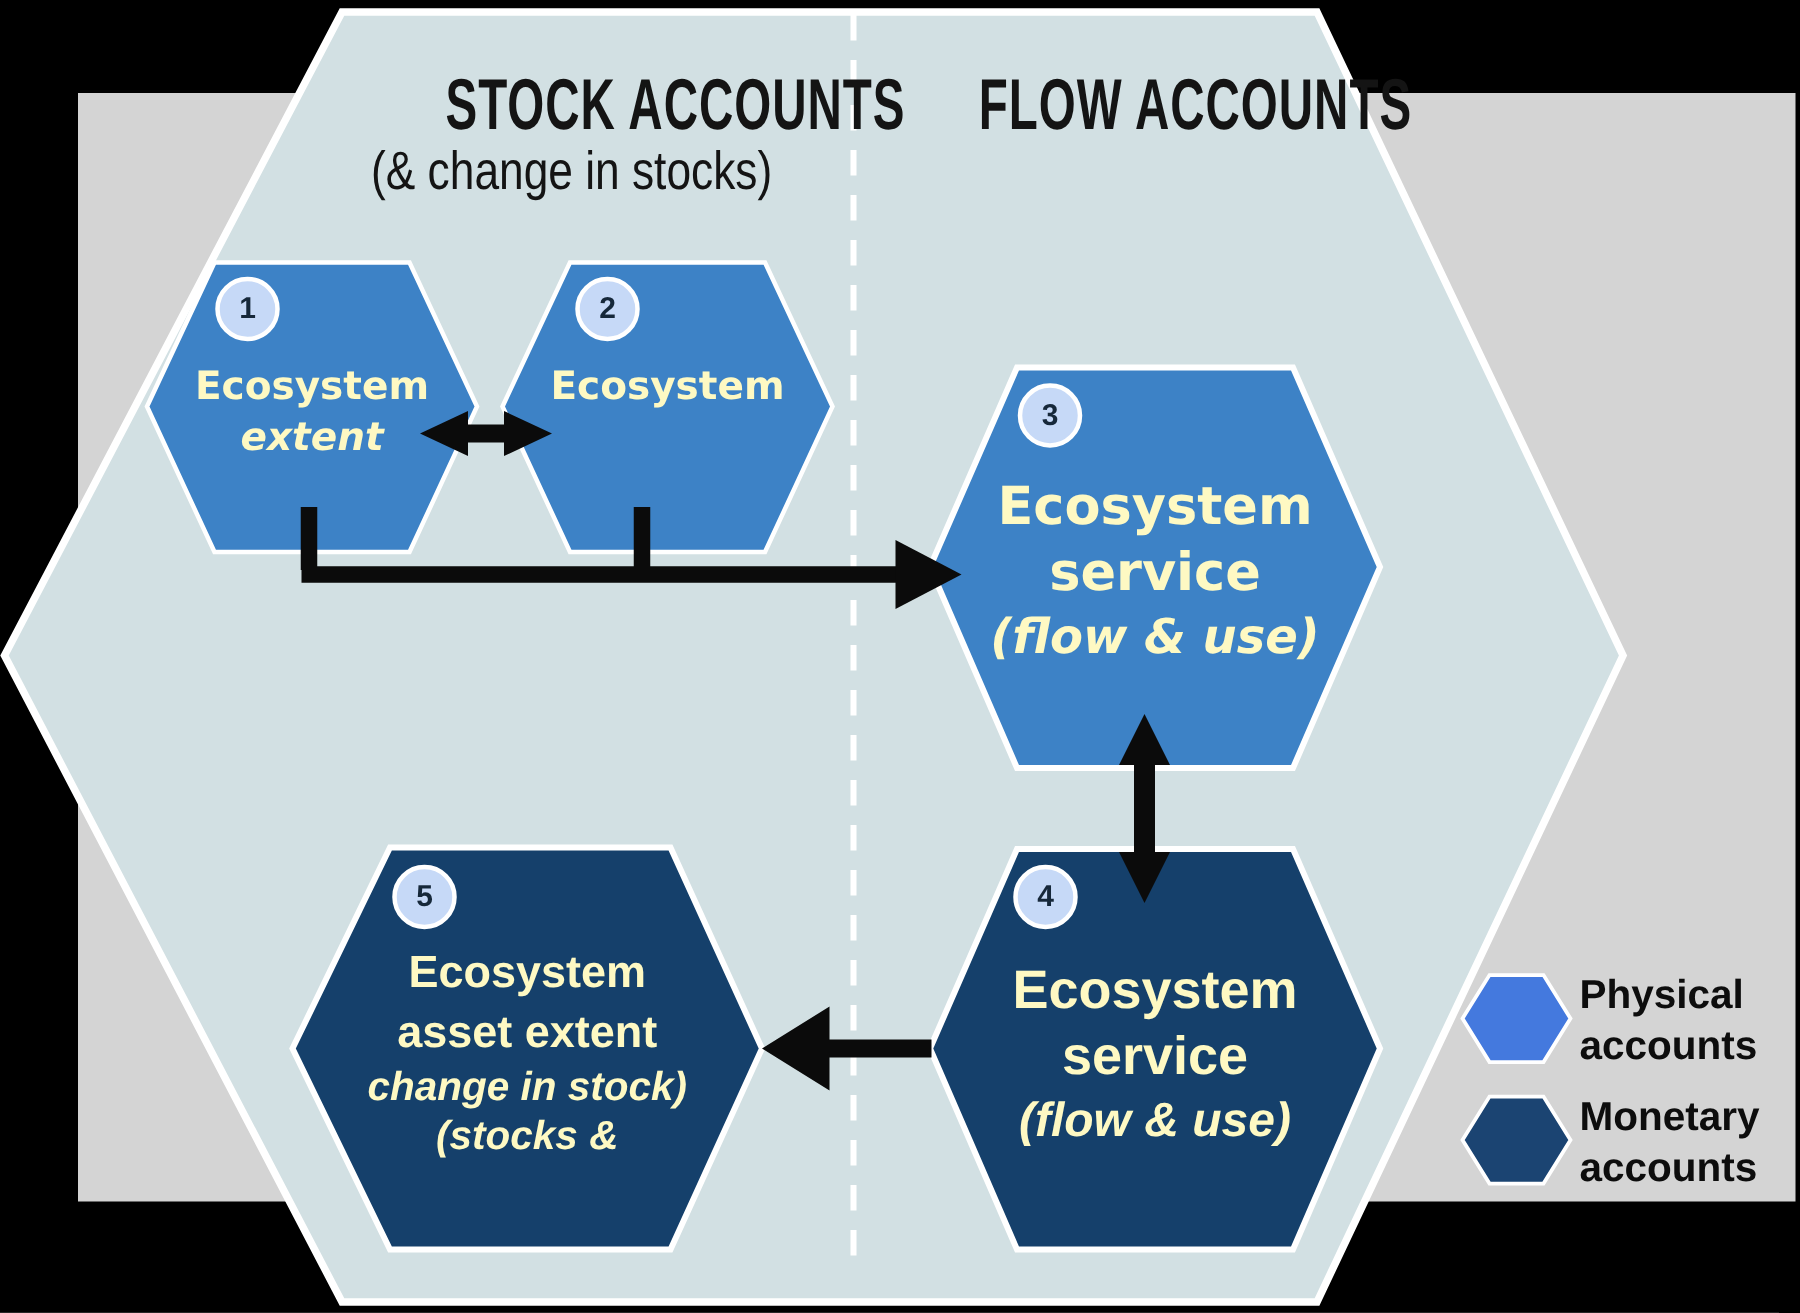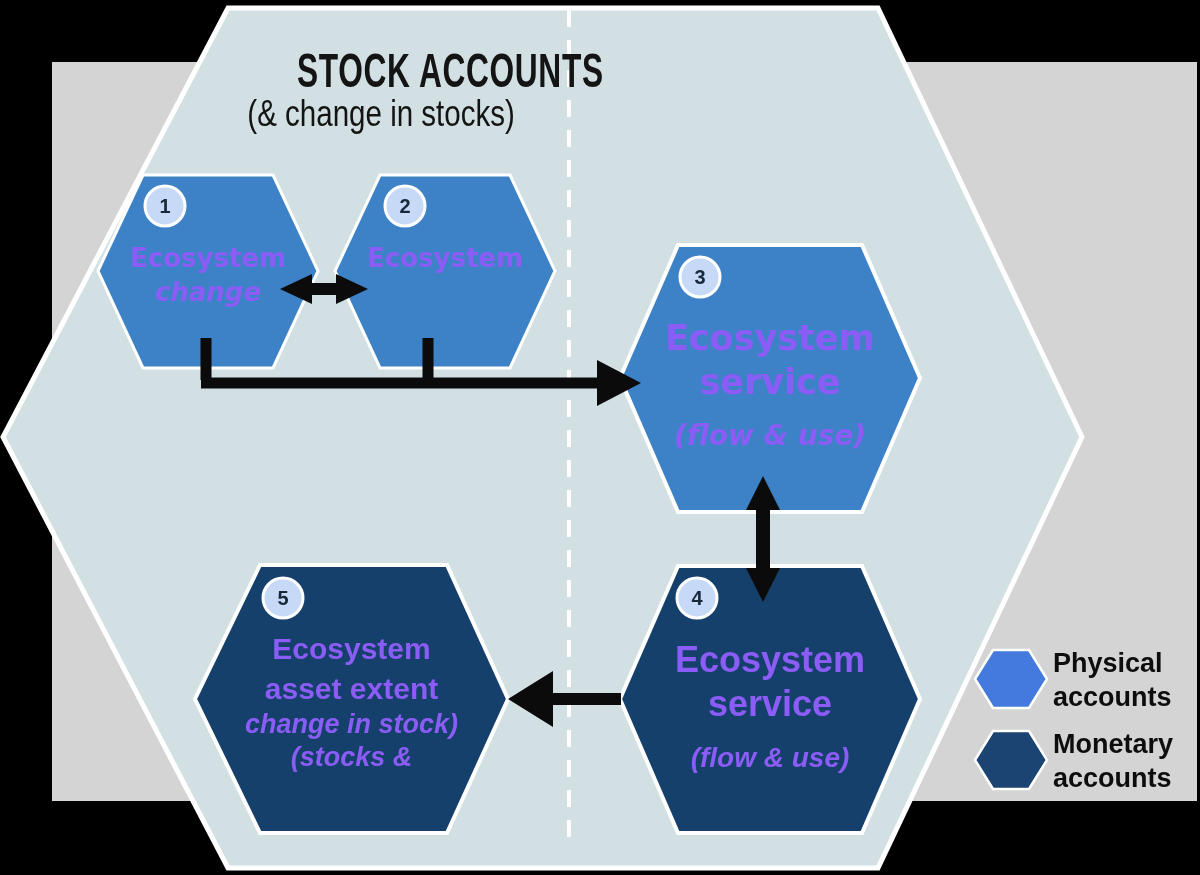--- a/index.html
+++ b/index.html
@@ -6,27 +6,27 @@
   .canvas{position:relative;width:1200px;height:875px;background:#000;overflow:hidden;
           font-family:"Liberation Sans",sans-serif;}
   .layer{position:absolute;left:0;top:0;}
   
   .hdr{position:absolute;text-align:left;color:#141414;white-space:nowrap;}
   .hdr .stretch{display:inline-block;transform:scaleX(0.66);transform-origin:50% 50%;}
   .hdr-title{font-size:48px;font-weight:700;line-height:46px;letter-spacing:1px;}
   .hdr-sub{font-size:36px;font-weight:500;line-height:28px;}
   .hdr-sub .stretch{transform:scaleX(0.82);}
   
-  .hextext{position:absolute;text-align:center;color:#8b5cf6;}
+  .hextext{position:absolute;text-align:center;color:#fef9c3;}
   .small-hex-text{font-family:"DejaVu Sans",sans-serif;font-weight:700;font-size:26px;line-height:34px;}
   .big-hex-text{font-family:"DejaVu Sans",sans-serif;font-weight:700;font-size:35px;line-height:44px;}
   .navy-hex-text{font-family:"Liberation Sans",sans-serif;font-weight:700;font-size:36px;line-height:44px;}
   .navy-hex-text5{font-family:"Liberation Sans",sans-serif;font-weight:700;font-size:30px;line-height:40px;}
   .sub-it{font-style:italic;}
-  .sub3{font-size:28px;line-height:36px;margin-top:14px;}
+  .sub3{font-size:32px;line-height:36px;margin-top:2px;}
   .sub5{font-size:27px;line-height:31px;margin-top:2px;}
   
   .badge-num{position:absolute;width:40px;height:40px;transform:translate(-50%,-50%);
              display:flex;align-items:center;justify-content:center;
              font-weight:700;font-size:20px;color:#16283a;}
   
   .legend-label{position:absolute;width:160px;font-weight:700;font-size:27px;line-height:34px;color:#0d0d0d;}
 </style>
 </head>
 <body>
@@ -69,24 +69,27 @@
     <polygon points="975,679 993,650 1029,650 1047,679 1029,708 993,708" stroke="#ffffff" stroke-width="2.5" fill="#4479de"></polygon>
     <polygon points="975,760 993,731 1029,731 1047,760 1029,789 993,789" stroke="#ffffff" stroke-width="2.5" fill="#1b4472"></polygon>
   </svg>
 
   <div class="hdr hdr-title" style="left:218px;top:48px;width:300px;">
     <span class="stretch">STOCK ACCOUNTS</span>
   </div>
   <div class="hdr hdr-sub" style="left:218px;top:100px;width:300px;">
     <span class="stretch">(&amp; change in stocks)</span>
   </div>
+  <div class="hdr hdr-title" style="left:578px;top:48px;width:300px;">
+    <span class="stretch">FLOW ACCOUNTS</span>
+  </div>
 
   <div class="hextext small-hex-text" style="left:98px;top:241px;width:220px;">
     <div>Ecosystem</div>
-    <div class="sub-it">change</div>
+    <div class="sub-it">extent</div>
   </div>
 
   <div class="hextext small-hex-text" style="left:335px;top:241px;width:220px;">
     <div>Ecosystem</div>
   </div>
 
   <div class="hextext big-hex-text" style="left:620px;top:316px;width:300px;">
     <div>Ecosystem</div>
     <div>service</div>
     <div class="sub-it sub3">(flow &amp; use)</div>

